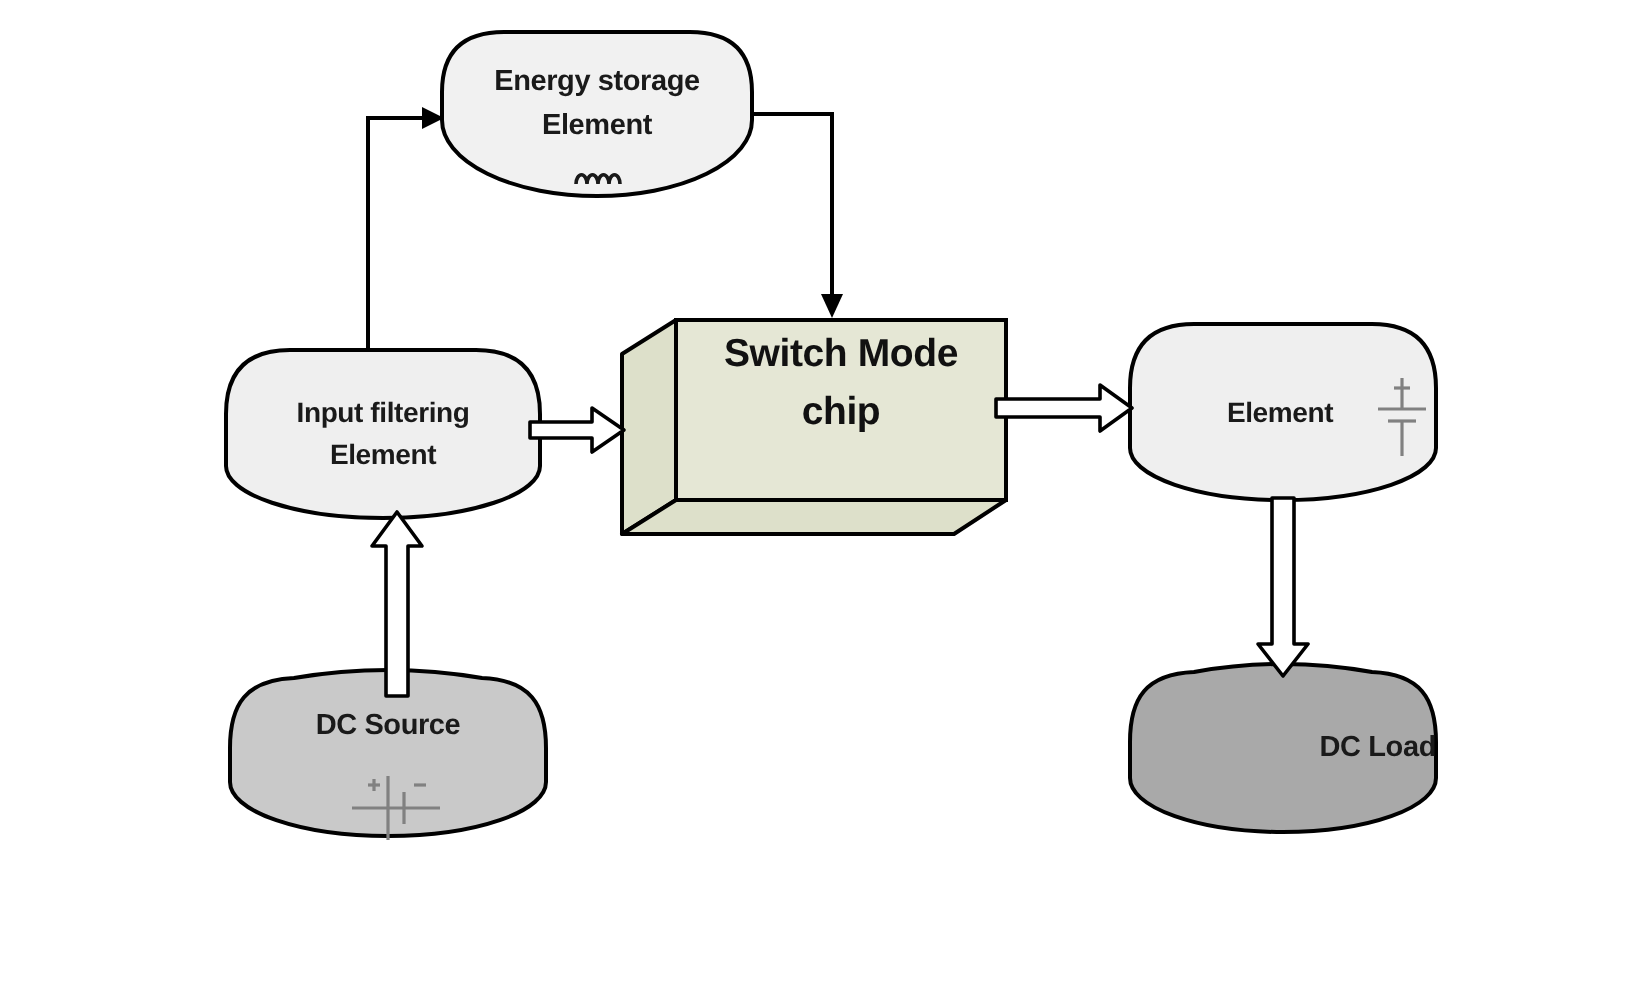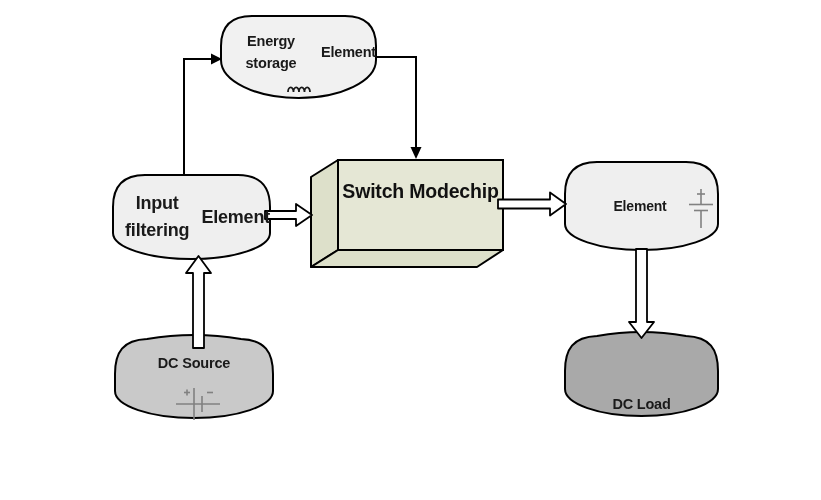--- a/index.html
+++ b/index.html
@@ -2,27 +2,27 @@
 <html><head>
 <meta charset="utf-8">
 <style>
   html,body{margin:0;padding:0;background:#fff;}
   .stage{
     position:relative;width:821px;height:500px;background:#ffffff;
     font-family:"Liberation Sans",sans-serif;overflow:hidden;
   }
   .stage svg{position:absolute;left:0;top:0;}
   .label{
-    position:absolute;display:flex;flex-direction:row;align-items:center;
+    position:absolute;display:flex;flex-direction:column;align-items:center;
     justify-content:center;text-align:center;color:#1a1a1a;font-weight:600;
     pointer-events:none;letter-spacing:-0.2px;
   }
   .label span{display:block;line-height:1.5;}
   .lbl-energy{left:221px;top:14px;width:155px;height:78px;font-size:14.5px;}
-  .lbl-input{left:113px;top:175px;width:157px;height:84px;font-size:18px;}
+  .lbl-input{left:113px;top:175px;width:157px;height:84px;font-size:14px;}
   .lbl-chip{left:338px;top:160px;width:165px;height:64px;font-size:19.5px;font-weight:700;color:#111;}
   .lbl-output{left:565px;top:162px;width:150px;height:88px;font-size:14px;}
   .lbl-source{left:115px;top:336px;width:158px;height:56px;font-size:14.5px;}
   .lbl-load{left:565px;top:334px;width:153px;height:82px;font-size:14.5px;align-items:flex-end;}
 </style>
 </head>
 <body>
 
 <div class="stage">
 

